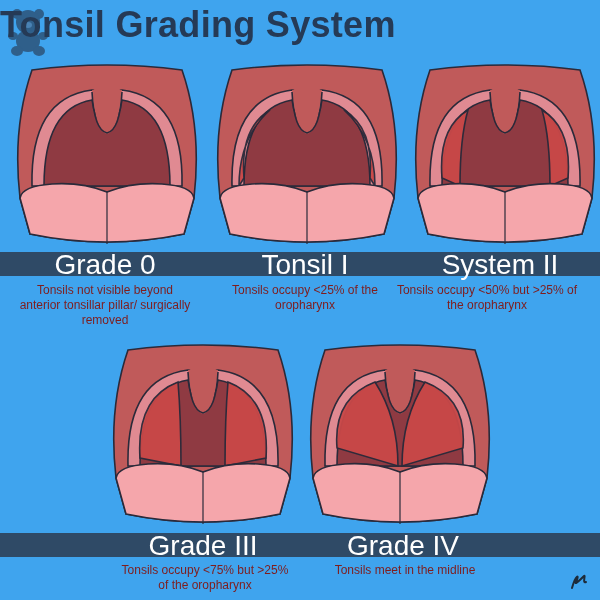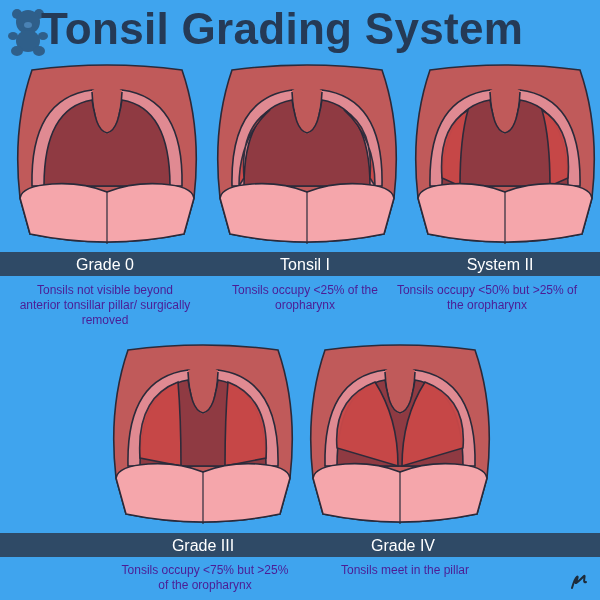--- a/index.html
+++ b/index.html
@@ -4,38 +4,38 @@
 <style>
   html, body { margin: 0; padding: 0; }
   body {
     width: 600px; height: 600px; overflow: hidden;
     background: #3fa4ee;
     font-family: "Liberation Sans", sans-serif;
     position: relative;
   }
   .title {
     position: absolute; left: 0; top: 4px; width: 564px;
-    text-align: center; font-weight: bold; font-size: 44px;
+    font-weight: bold; font-size: 36px;
     color: #253a56; letter-spacing: 0.3px;
   }
   .bear { position: absolute; left: 6px; top: 6px; width: 44px; height: 50px; }
   .band {
     position: absolute; left: 0; width: 600px; height: 24px;
     background: #2f4a66;
   }
   .band1 { top: 252px; }
   .band2 { top: 533px; }
   .mouth { position: absolute; width: 190px; height: 190px; }
   .glabel {
     position: absolute; width: 200px; text-align: center;
-    color: #ffffff; font-size: 16px; line-height: 26px;
+    color: #ffffff; font-size: 28px; line-height: 26px;
   }
   .gdesc {
     position: absolute; width: 200px; text-align: center;
-    color: #4c1d95; font-size: 12px; line-height: 15px;
+    color: #7f1d1d; font-size: 12px; line-height: 15px;
   }
   .signature { position: absolute; right: 10px; bottom: 8px; width: 22px; height: 22px; }
 </style>
 </head>
 <body>
 
 <svg class="bear" viewBox="0 0 44 50">
   <g fill="#2f5f8a">
     <circle cx="11" cy="8" r="5"></circle>
       <circle cx="33" cy="8" r="5"></circle>
@@ -111,17 +111,17 @@
 <div class="glabel" style="left:5px;top:252px">Grade 0</div>
 <div class="glabel" style="left:205px;top:252px">Tonsil I</div>
 <div class="glabel" style="left:400px;top:252px">System II</div>
 <div class="glabel" style="left:103px;top:533px">Grade III</div>
 <div class="glabel" style="left:303px;top:533px">Grade IV</div>
 
 <div class="gdesc" style="left:15px;top:283px;width:180px">Tonsils not visible beyond anterior tonsillar pillar/ surgically removed</div>
 <div class="gdesc" style="left:220px;top:283px;width:170px">Tonsils occupy &lt;25% of the oropharynx</div>
 <div class="gdesc" style="left:392px;top:283px;width:190px">Tonsils occupy &lt;50% but &gt;25% of the oropharynx</div>
 <div class="gdesc" style="left:120px;top:563px;width:170px">Tonsils occupy &lt;75% but &gt;25% of the oropharynx</div>
-<div class="gdesc" style="left:330px;top:563px;width:150px">Tonsils meet in the pillar</div>
+<div class="gdesc" style="left:330px;top:563px;width:150px">Tonsils meet in the midline</div>
 
 <svg class="signature" viewBox="0 0 22 22">
   <path d="M4 18 C8 4, 12 4, 8 12 C6 16, 14 8, 16 6 C18 4, 14 14, 18 12" fill="none" stroke="#1d2b3a" stroke-width="2" stroke-linecap="round"></path>
 </svg>
 
 </body></html>

